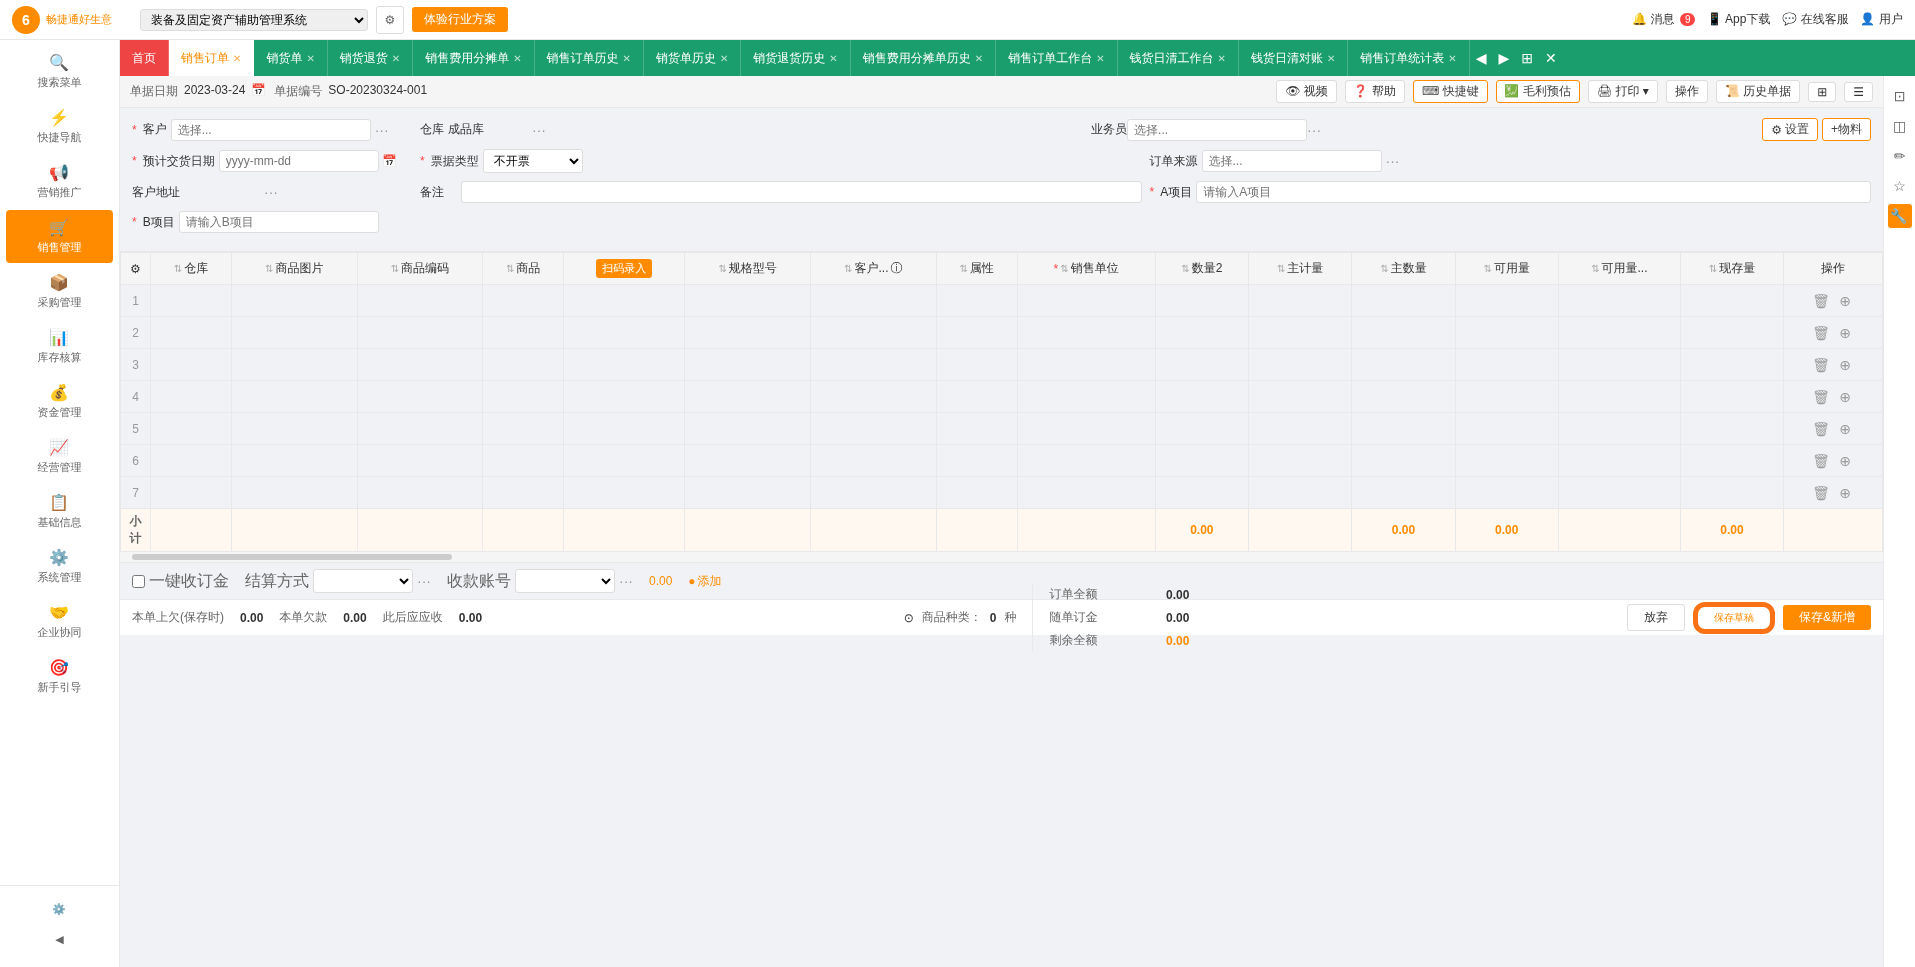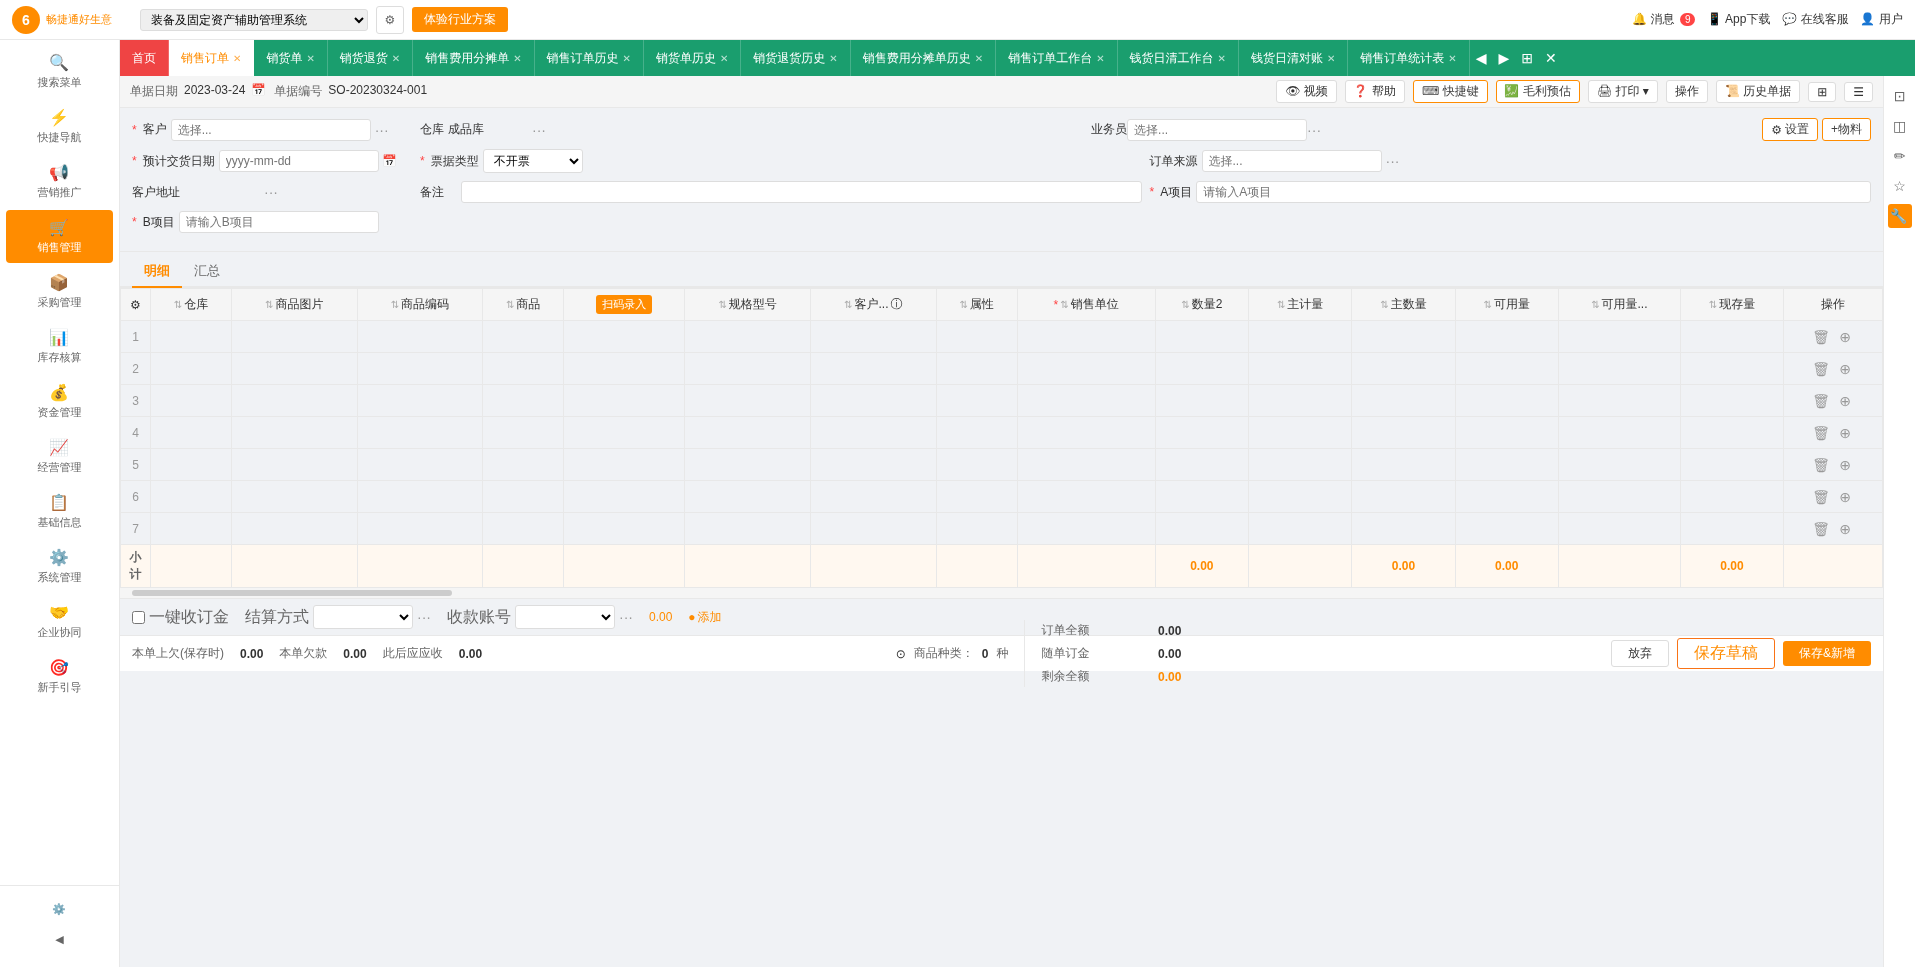--- a/index.html
+++ b/index.html
@@ -81,21 +81,21 @@
     .footer-label { color: #666; font-size: 16px; }
     .add-btn { color: #ff8c00; cursor: pointer; font-size: 12px; display: flex; align-items: center; gap: 2px; }
     .amount-value { color: #ff8c00; font-size: 12px; }
     
     
     .bottom-bar { height: 36px; background: #fff; border-top: 1px solid #e8e8e8; display: flex; align-items: center; padding: 0 12px; gap: 16px; }
     .bottom-label { font-size: 12px; color: #666; }
     .bottom-value { font-size: 12px; color: #333; font-weight: bold; }
     .bottom-actions { margin-left: auto; display: flex; align-items: center; gap: 8px; }
     .btn-discard { border: 1px solid #ddd; background: #fff; padding: 4px 16px; border-radius: 3px; cursor: pointer; font-size: 12px; color: #333; }
-    .btn-save-draft { border: 1px solid #f97316; background: #fff; color: #ff8c00; padding: 4px 16px; border-radius: 3px; cursor: pointer; font-size: 16px; }
+    .btn-save-draft { border: 5px solid #f97316; background: #fff; color: #ff8c00; padding: 4px 16px; border-radius: 12px; cursor: pointer; font-size: 10px; }
     .btn-save-new { background: #ff8c00; color: #fff; border: none; padding: 4px 16px; border-radius: 3px; cursor: pointer; font-size: 12px; }
     
     
     .right-panel { width: 32px; background: #fff; border-left: 1px solid #e8e8e8; display: flex; flex-direction: column; align-items: center; padding: 8px 0; gap: 6px; }
     .right-panel-btn { width: 24px; height: 24px; display: flex; align-items: center; justify-content: center; cursor: pointer; color: #666; font-size: 14px; border-radius: 3px; }
     .right-panel-btn.orange { background: #ff8c00; color: #fff; }
     .amount-row { display: flex; gap: 8px; align-items: center; justify-content: space-between; min-width: 140px; padding: 2px 0; }
     .amount-label { color: #666; }
     .amount-num { color: #333; font-weight: bold; }
     .amount-num.orange { color: #ff8c00; }
@@ -346,24 +346,20 @@
 
           <div class="form-row">
             <div style="display:flex;align-items:center;gap:4px;min-width:280px;">
               <span class="required">*</span>
               <span class="form-label">B项目</span>
               <input class="form-input" style="width: 200px;" placeholder="请输入B项目">
             </div>
           </div>
         </div>
 
-        <div class="detail-tabs">
-          <div class="detail-tab active">明细</div>
-          <div class="detail-tab">汇总</div>
-        </div>
 
         <div class="table-container">
           <table class="data-table">
             <thead>
               <tr>
                 <th class="col-settings">⚙</th>
                 <th>
                     <div class="th-sort">
                       <span class="sort-icon">⇅</span>
                       <span>仓库</span>

